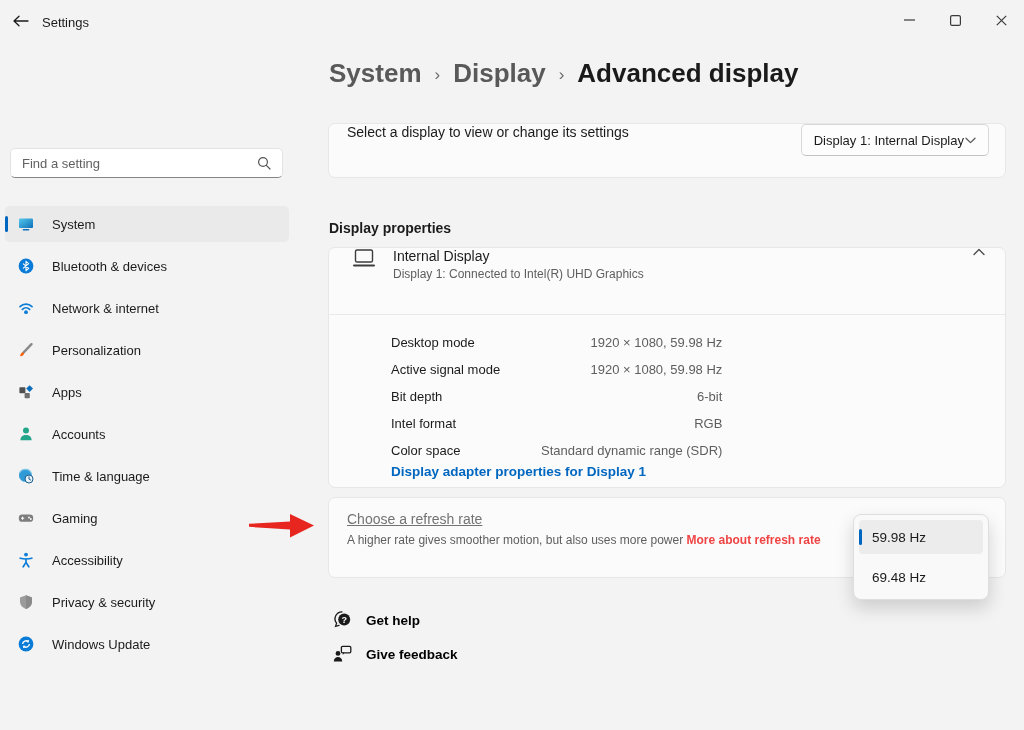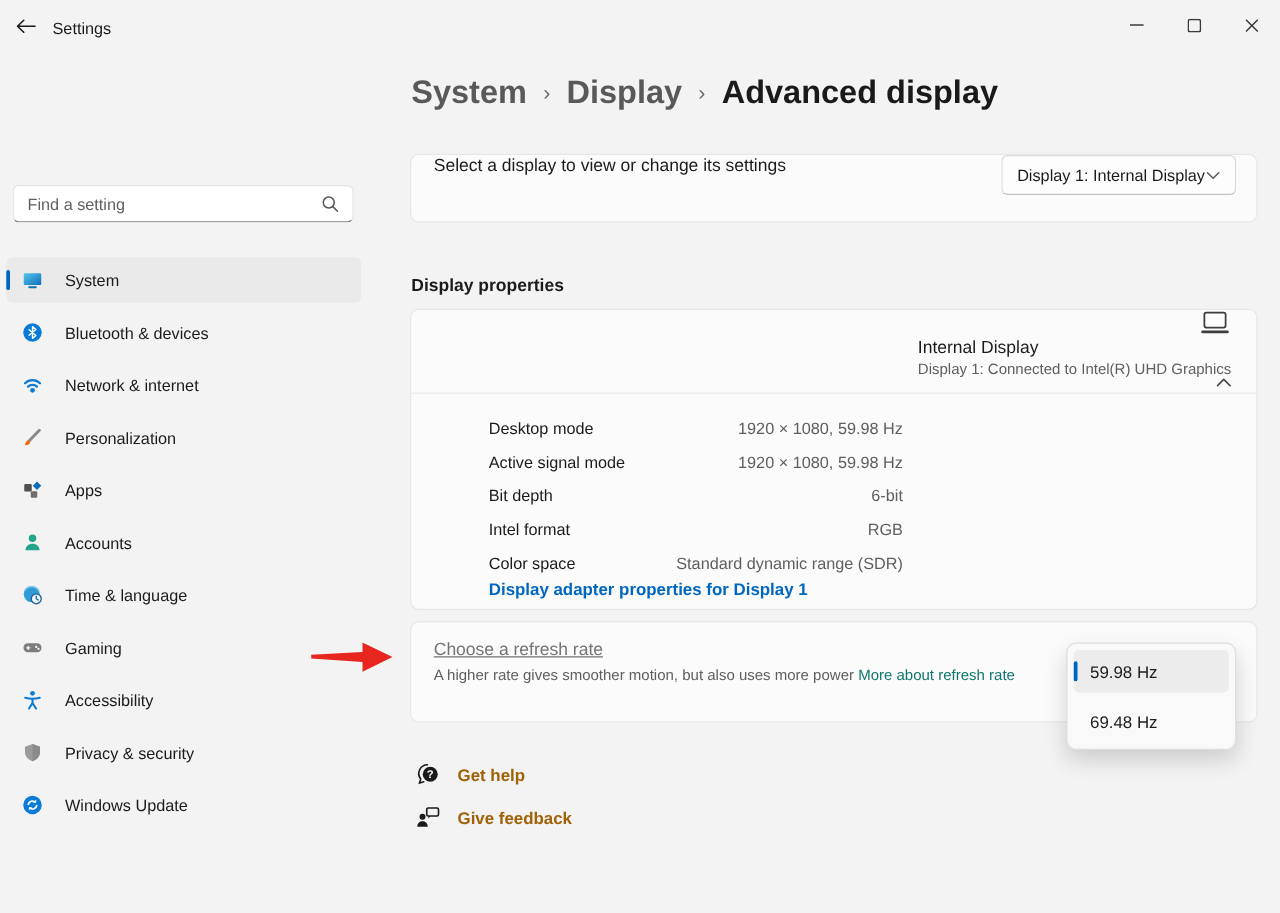--- a/index.html
+++ b/index.html
@@ -53,51 +53,51 @@
     justify-content:space-between; padding:0 16px 0 18px; }
   .card-select-label { font-size:14px; color:#1b1b1b; }
   .dropdown-btn { display:flex; align-items:center; gap:1px; background:#fdfdfd;
     border:1px solid #d9d9d9; border-bottom-color:#c2c2c2; border-radius:5px;
     height:32px; padding:0 12px 0 12px; font-size:13px; color:#1b1b1b; }
 
   .section-title { position:absolute; left:1px; top:180px; font-size:14px;
     font-weight:700; color:#1b1b1b; }
 
   .card-info { top:207px; height:241px; }
-  .di-header { height:67px; display:flex; align-items:flex-end;
-    padding:0 20px 0 22px; border-bottom:1px solid #e9e9e9;flex-direction:column; }
+  .di-header { height:67px; display:flex; align-items:flex-start;
+    padding:0 20px 0 22px; border-bottom:1px solid #e9e9e9; }
   .di-text { margin-left:16px; }
   .di-title { font-size:14px; color:#1b1b1b; }
   .di-sub { font-size:12px; color:#5e5e5e; margin-top:3px; }
   .di-chevron { margin-left:auto; }
   .di-details { position:absolute; left:62px; top:81px; }
   .detail-row { display:flex; height:27px; align-items:center;justify-content:space-between; }
   .detail-label { width:150px; font-size:13px; color:#1b1b1b; }
   .detail-value { font-size:13px; color:#5e5e5e; }
   .adapter-link { position:absolute; left:62px; top:216px; font-size:13.5px;
     font-weight:600; color:#0067c0; cursor:pointer; }
 
   .card-refresh { top:457px; height:81px; padding:13px 18px; }
   .rr-title { font-size:14px; color:#737373;text-decoration:underline; }
   .rr-desc { margin-top:5px; font-size:12px; line-height:17px; color:#5e5e5e; width:508px; }
-  .rr-link { color:#0f766e; font-weight:400; cursor:pointer; }
+  .rr-link { color:#ef4444; font-weight:700; cursor:pointer; }
 
   .flyout { position:absolute; left:525px; top:474px; width:136px; height:86px;
     background:#f9f9f9; border:1px solid #dedede; border-radius:8px; padding:5px;
     box-shadow:0 8px 18px rgba(0,0,0,0.16); z-index:6; }
   .flyout-item { position:relative; height:34px; display:flex; align-items:center;
     padding-left:13px; border-radius:4px; font-size:13.5px; color:#1b1b1b;
     margin-bottom:6px; cursor:default; }
   .flyout-item:last-child { margin-bottom:0; }
   .flyout-item.selected { background:#ececec; }
   .accent-bar { position:absolute; left:0px; top:9px; width:3px; height:16px;
     border-radius:2px; background:#0067c0; }
 
   .footer-link { position:absolute; display:flex; align-items:center; gap:13px; left:5px; }
-  .footer-link .label { font-size:13.5px; font-weight:600; color:#a16207; cursor:pointer; }
+  .footer-link .label { font-size:13.5px; font-weight:600; color:#000000; cursor:pointer; }
   .fl-help { top:570px; }
   .fl-feedback { top:604px; }
 
   .red-arrow { position:absolute; left:248px; top:510px; z-index:10; }
 </style>
 </head>
 <body>
 
 <div class="titlebar">
   <div class="back-btn">

